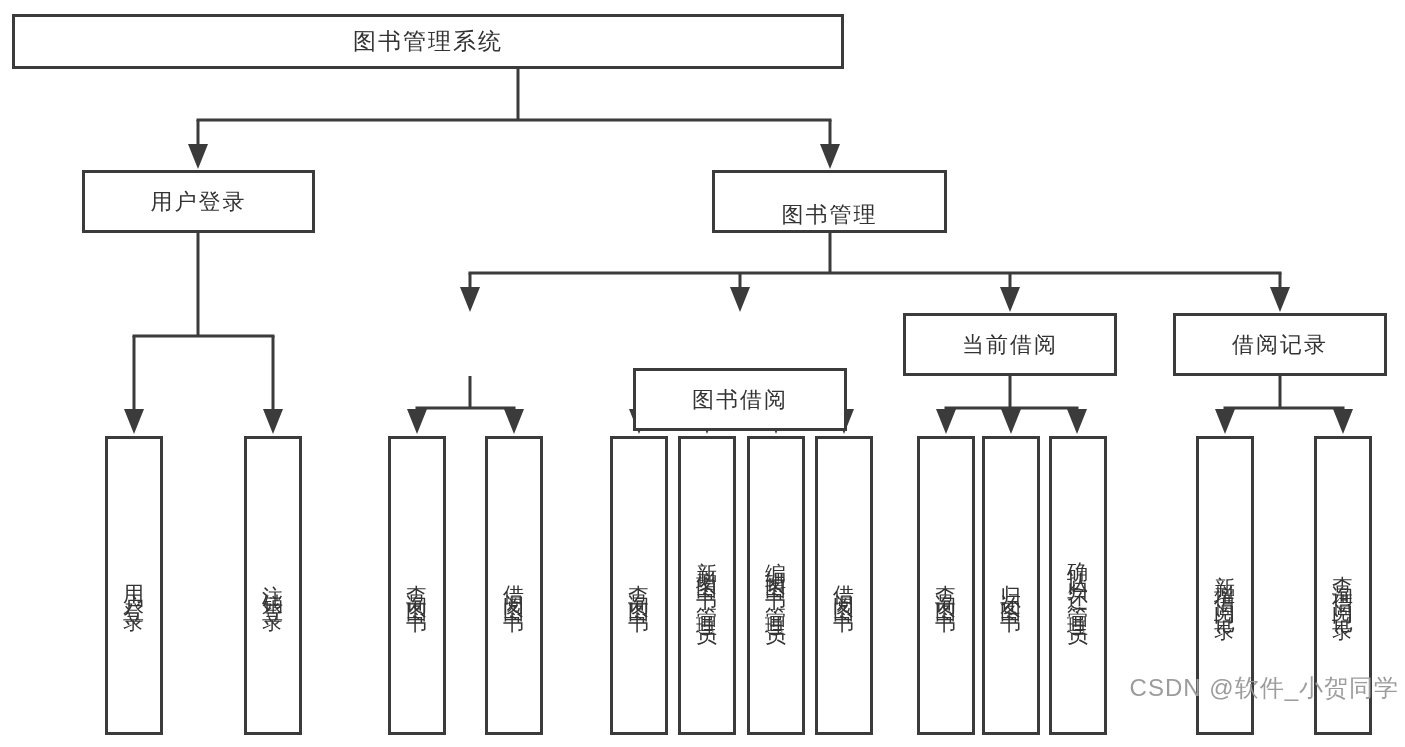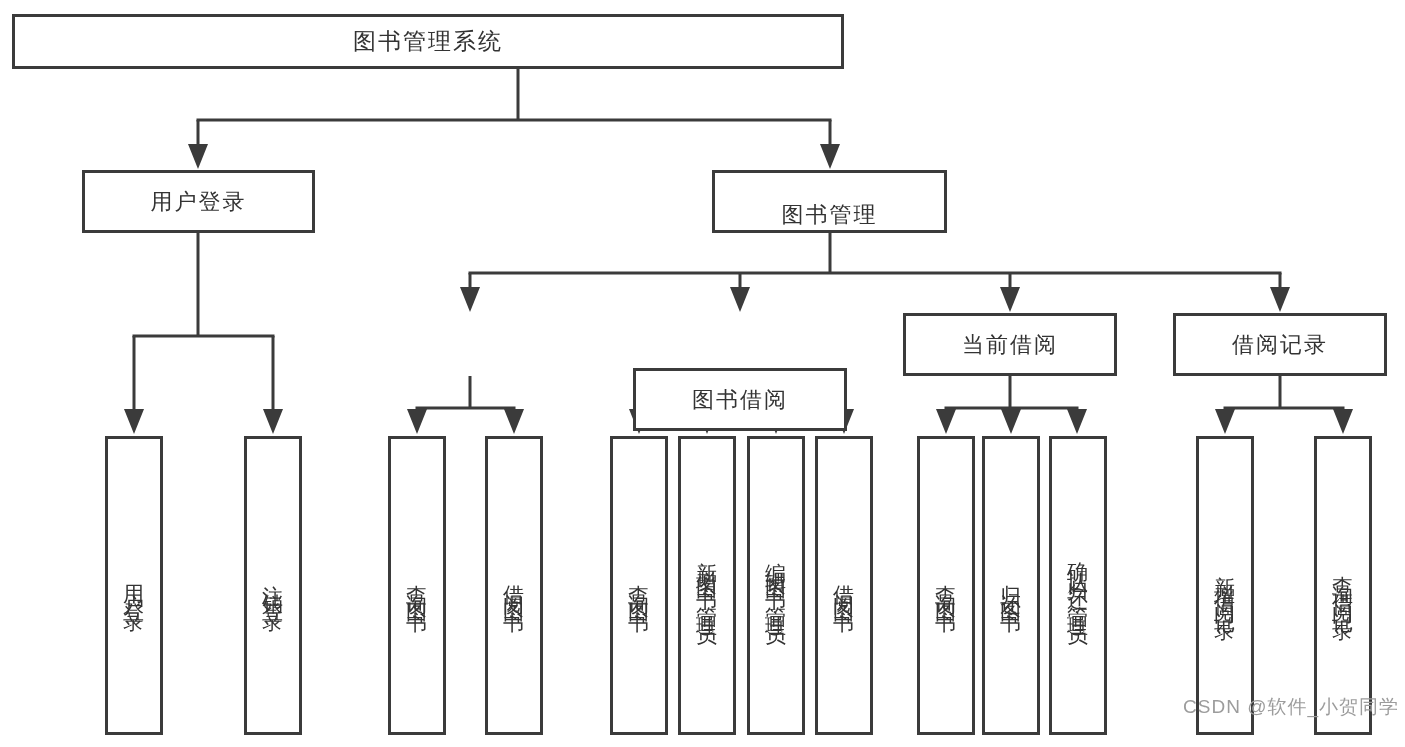--- a/index.html
+++ b/index.html
@@ -32,22 +32,22 @@
   .root-label{font-size:23px;letter-spacing:2px;white-space:nowrap;}
   .leaf span{
     writing-mode:vertical-rl;
     text-orientation:mixed;
     font-size:21px;
     letter-spacing:9px;
     line-height:1;
   }
   .watermark{
     position:absolute;
-    right:6px;top:694px;
-    font-size:19px;
+    right:6px;top:672px;
+    font-size:24px;
     color:var(--watermark);
     letter-spacing:1px;
     z-index:5;
     white-space:nowrap;
   }
 </style>
 </head>
 <body>
 
 <div class="canvas">

